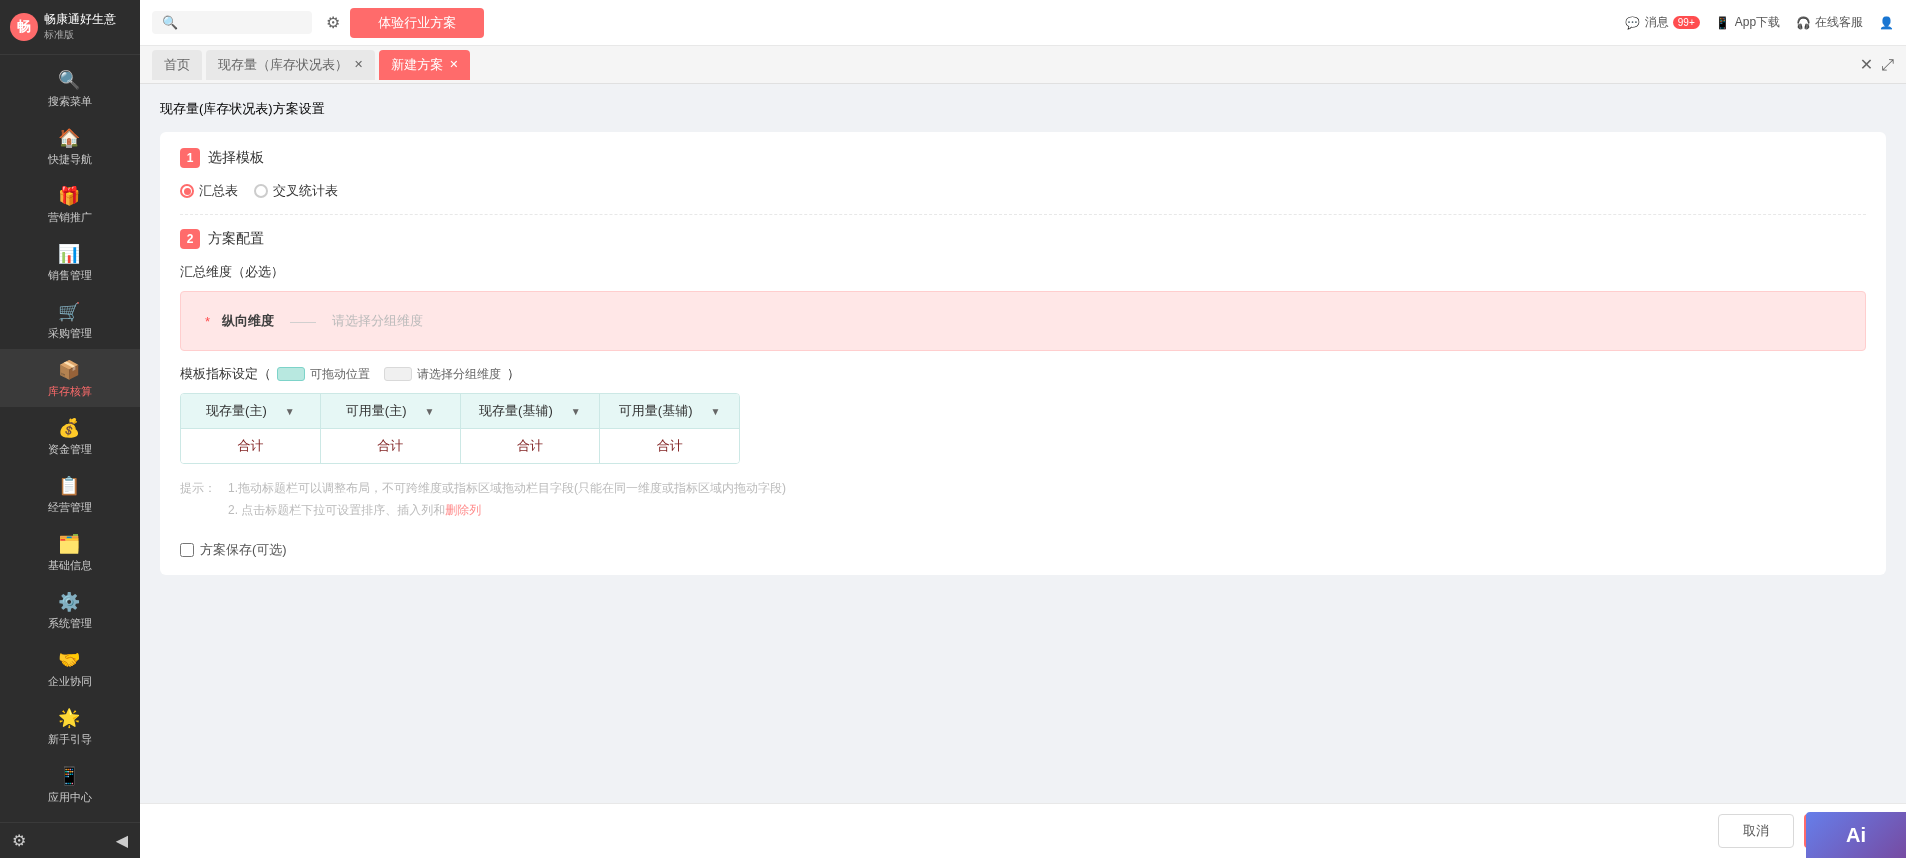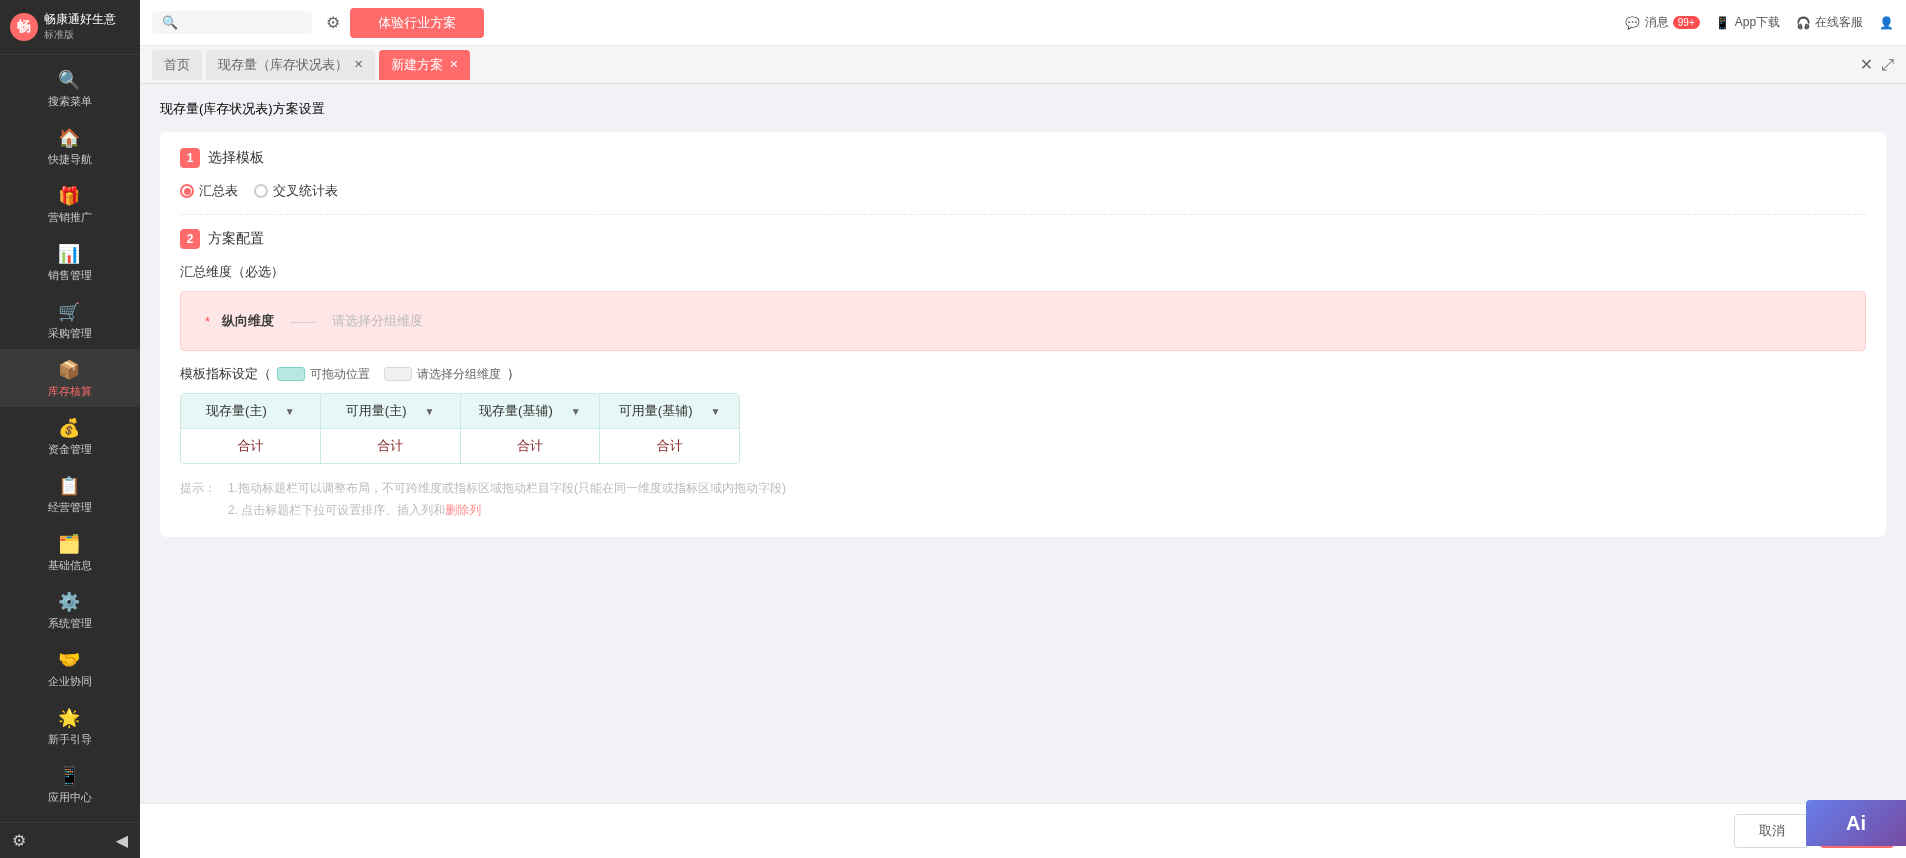--- a/index.html
+++ b/index.html
@@ -301,21 +301,21 @@
       width: 14px; height: 14px;
       border: 1px solid #ccc;
       border-radius: 2px;
       cursor: pointer;
     }
 
     
     .footer-bar {
       background: #fff;
       border-top: 1px solid #e8e8e8;
-      padding: 10px 12px;
+      padding: 10px 28px;
       display: flex;
       justify-content: flex-end;
       gap: 10px;
       flex-shrink: 0;
     }
     .btn-cancel {
       background: #fff;
       border: 1px solid #d9d9d9;
       color: #555;
       padding: 7px 24px;
@@ -329,21 +329,21 @@
       color: #fff;
       padding: 7px 24px;
       border-radius: 4px;
       cursor: pointer;
       font-size: 13px;
     }
 
     
     .ai-badge {
       position: fixed;
-      bottom: 12px;
+      bottom: 0;
       right: 0;
       width: 100px;
       height: 46px;
       background: linear-gradient(135deg, #667eea, #764ba2);
       display: flex; align-items: center; justify-content: center;
       color: #fff;
       font-size: 20px;
       font-weight: bold;
       border-radius: 4px 0 0 0;
       cursor: pointer;
@@ -565,20 +565,24 @@
         <div class="tips-section">
           <div class="tips-text">
             <span>提示：　1.拖动标题栏可以调整布局，不可跨维度或指标区域拖动栏目字段(只能在同一维度或指标区域内拖动字段)</span>
           </div>
           <div class="tips-text">
             <span>　　　　2. 点击标题栏下拉可设置排序、插入列和</span><span class="tips-link">删除列</span>
           </div>
         </div>
       </div>
 
+      <div class="save-option">
+        <input type="checkbox" class="save-checkbox" style="">
+        <span>方案保存(可选)</span>
+      </div>
 
     </div>
 
   </div>
 
   <div class="footer-bar">
     <button class="btn-cancel">取消</button>
     <button class="btn-query">查询</button>
   </div>
 

